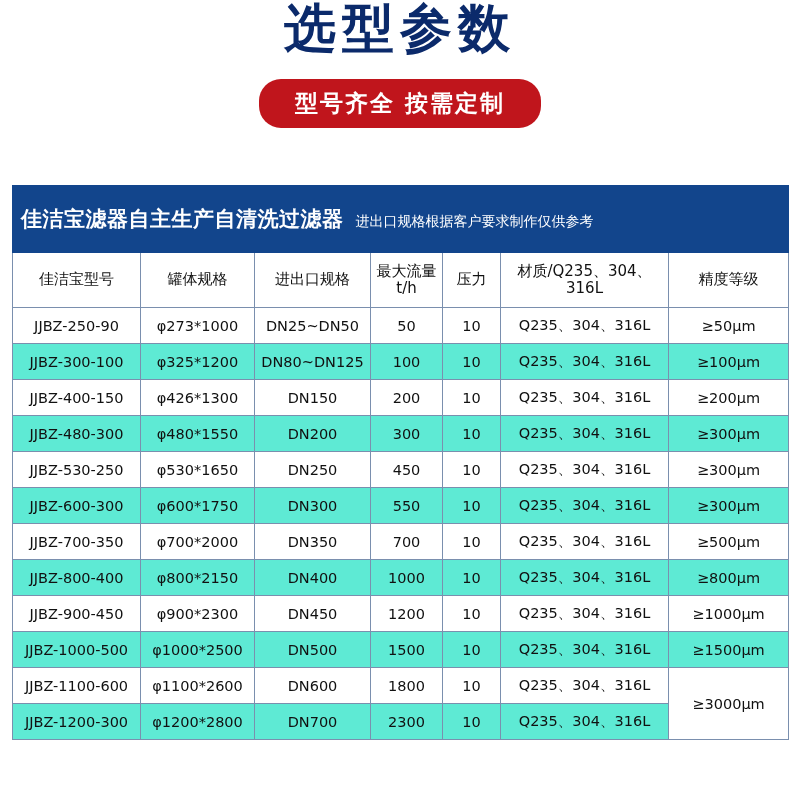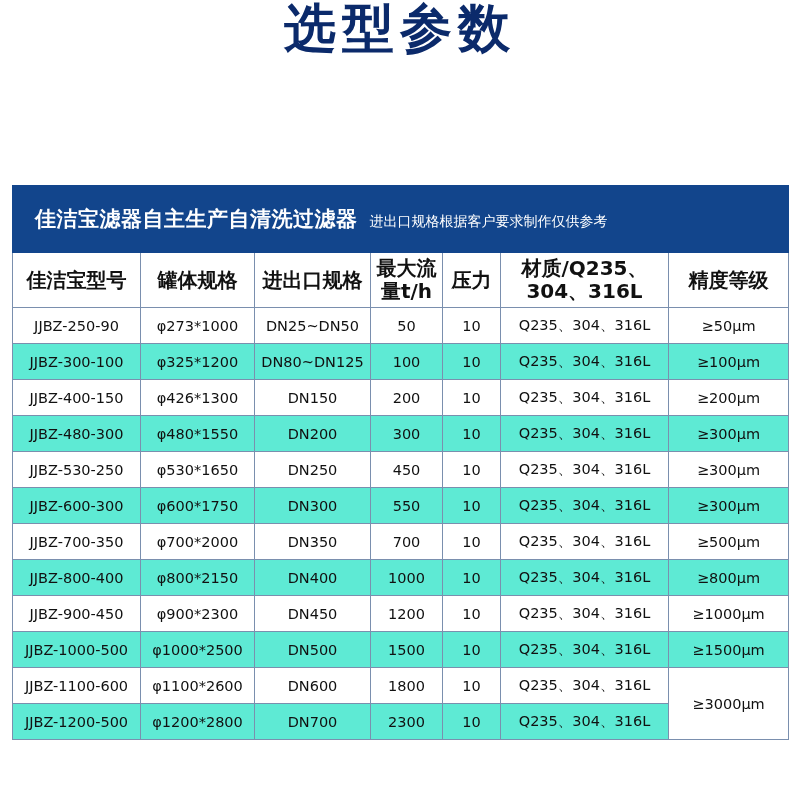--- a/index.html
+++ b/index.html
@@ -62,21 +62,21 @@
     border: 1px solid #7a8fae;
     text-align: center;
     vertical-align: middle;
     color: #111111;
     font-size: 14px;
     padding: 0 2px;
   }
   .banner-cell {
     background: #12458c;
     border: 1px solid #12458c !important;
-    padding: 11px 22px !important;
+    padding: 11px 8px !important;
     text-align: left !important;
     height: 44px;
     font-family: Liberation Mono, monospace;
   }
   .banner-inner {
     display: flex;
     align-items: baseline;
     gap: 12px;
   }
   .banner-main {
@@ -87,22 +87,22 @@
     white-space: nowrap;
   }
   .banner-sub {
     color: #ffffff;
     font-size: 14px;
     font-weight: normal;
     white-space: nowrap;
   }
   tr.head-row td {
     background: #ffffff;
-    font-weight: bold;
-    font-size: 20px;
+    font-weight: normal;
+    font-size: 15px;
     height: 54px;
     line-height: 1.15;
     text-align: center;
   }
   tr.data-row td {
     height: 35px;
     font-size: 14.5px;
   }
   tr.row-odd td { background: #ffffff; }
   tr.row-even td { background: #5eead4; }
@@ -117,20 +117,23 @@
   .col6 { width: 168px; }
   .col7 { width: 120px; }
 </style>
 </head>
 <body>
 
 <div class="page">
 
   <div class="title">选型参数</div>
 
+  <div class="badge-wrap">
+    <div class="badge">型号齐全 按需定制</div>
+  </div>
 
   <div class="table-wrap">
     <table class="spec">
       <colgroup>
         <col class="col1">
           <col class="col2">
           <col class="col3">
           <col class="col4">
           <col class="col5">
           <col class="col6">
@@ -259,21 +262,21 @@
           <td class="model">JJBZ-1100-600</td>
           <td>φ1100*2600</td>
           <td>DN600</td>
           <td>1800</td>
           <td>10</td>
           <td class="mat">Q235、304、316L</td>
           <td class="prec" rowspan="2">≥3000μm</td>
         </tr>
 
         <tr class="data-row row-even">
-          <td class="model">JJBZ-1200-500</td>
+          <td class="model">JJBZ-1200-300</td>
           <td>φ1200*2800</td>
           <td>DN700</td>
           <td>2300</td>
           <td>10</td>
           <td class="mat">Q235、304、316L</td>
         </tr>
       </tbody>
     </table>
   </div>
 

